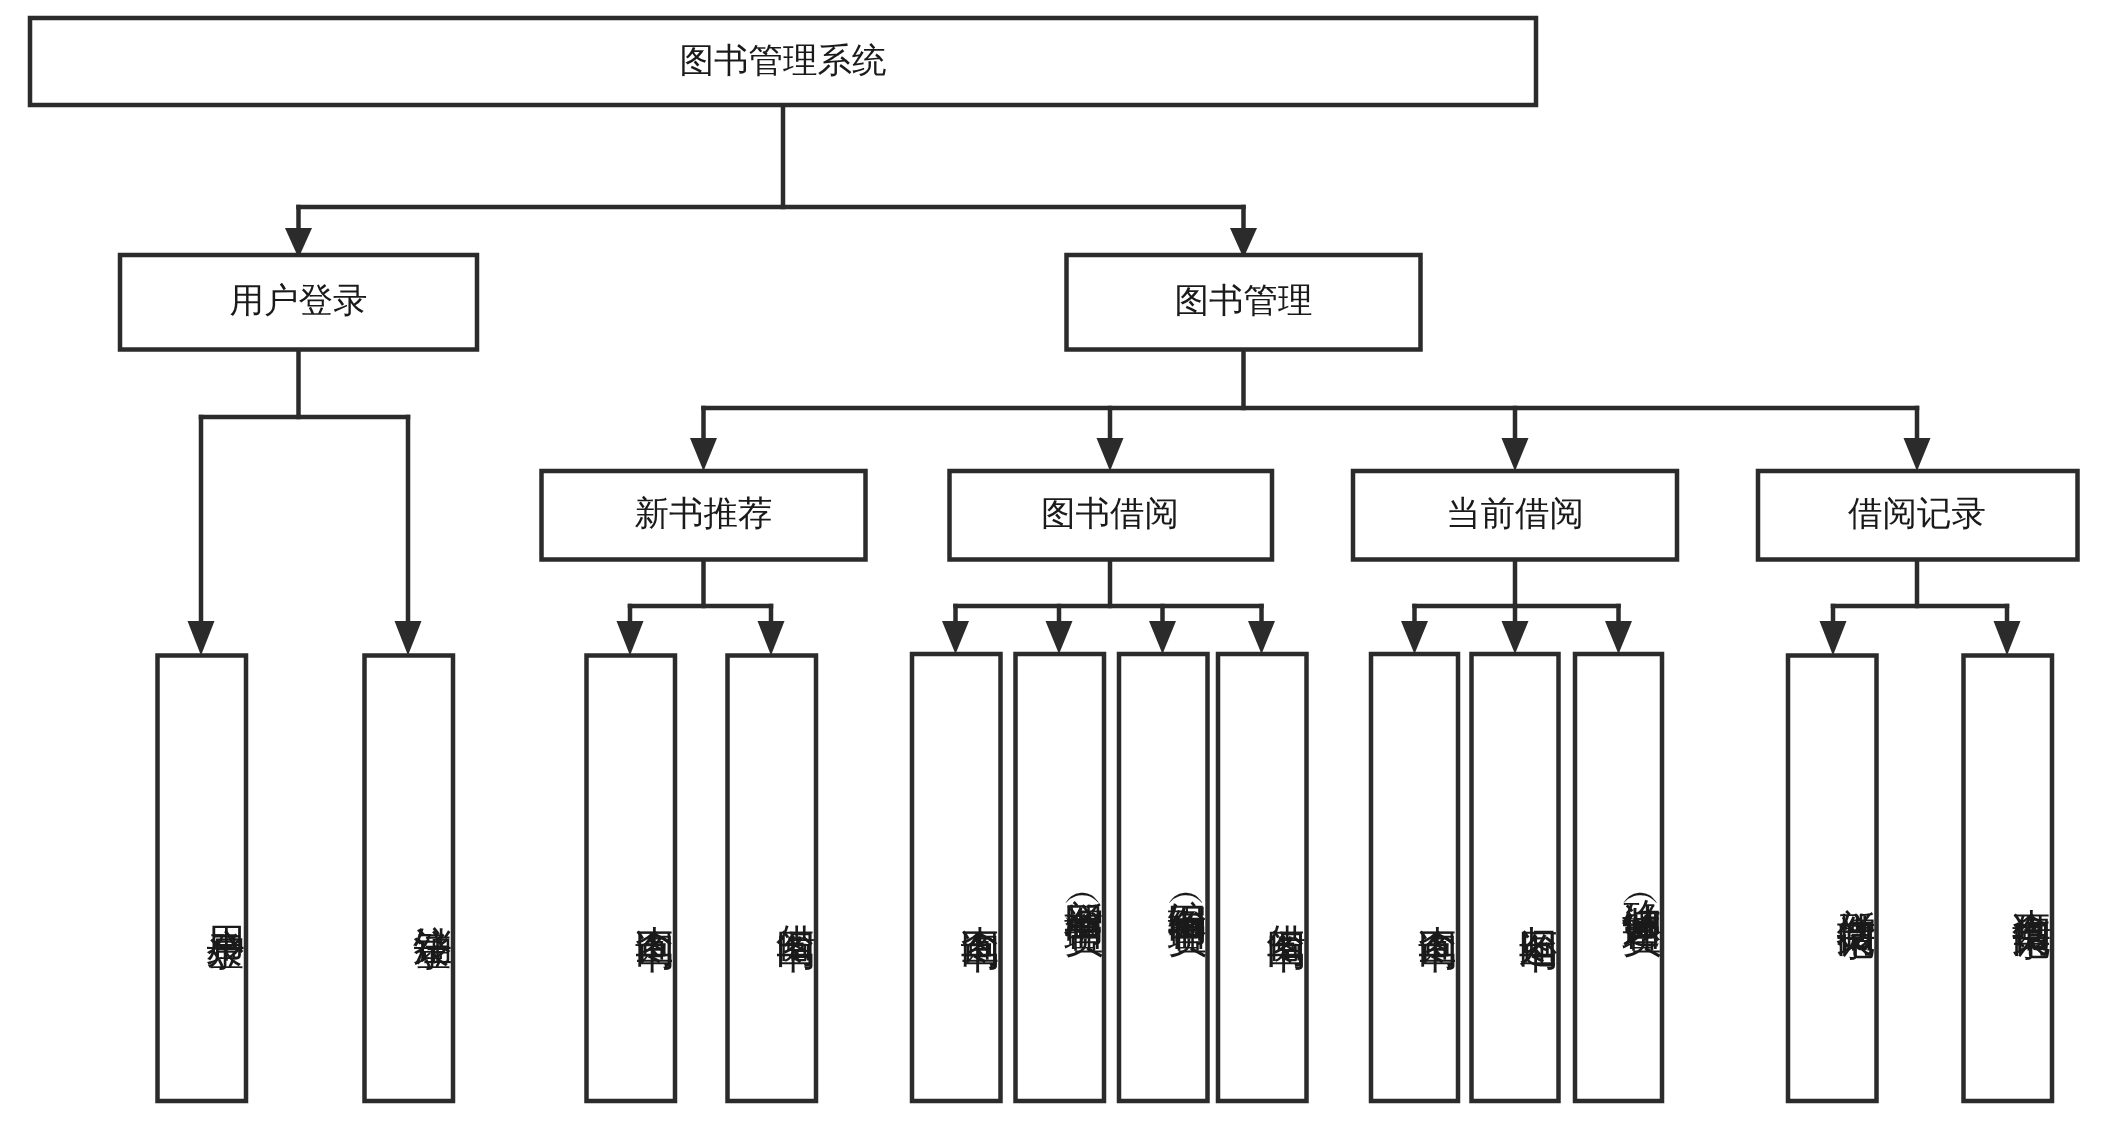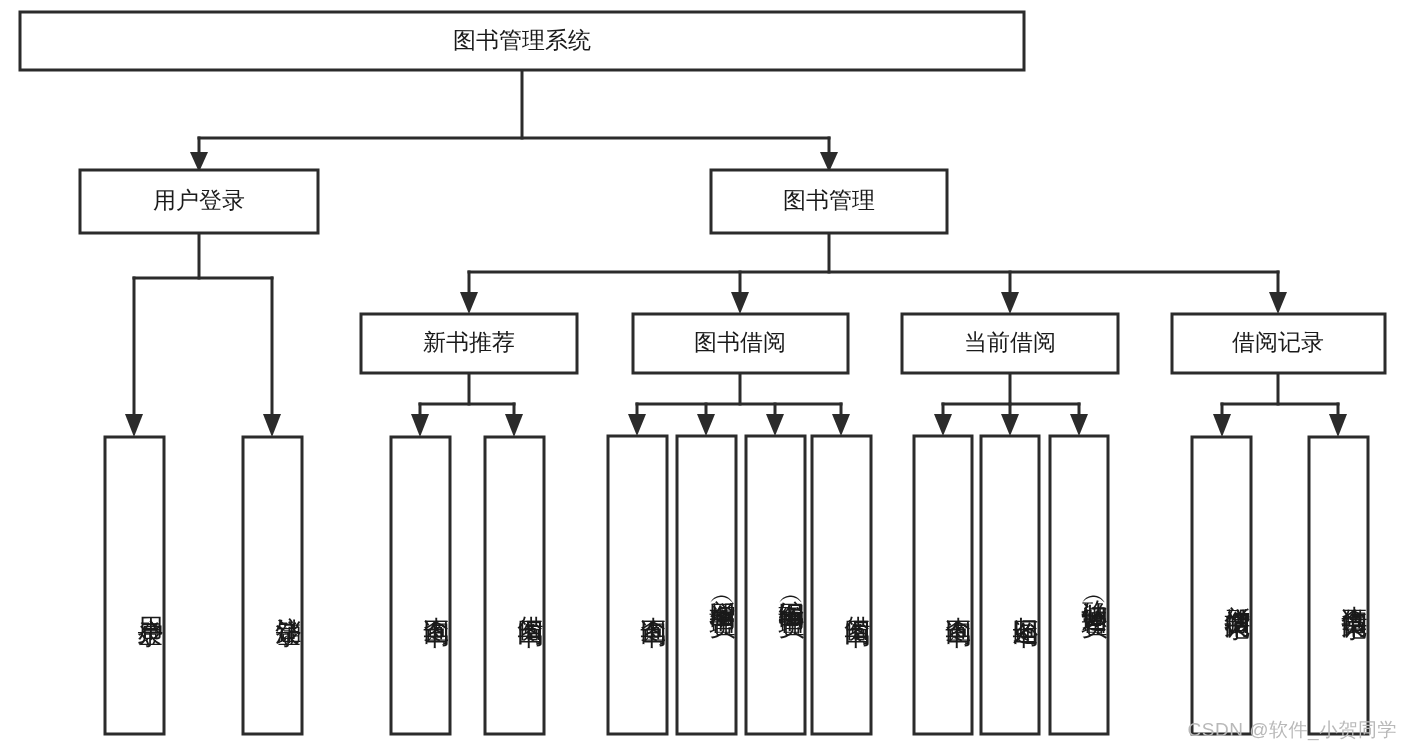--- a/index.html
+++ b/index.html
@@ -207,14 +207,13 @@
   <div class="node-label-v" style="left:746px; top:443px; width:59px; height:290px;">编辑图书（管理员）</div>
   <div class="node-label-v" style="left:812px; top:470px; width:59px; height:260px;">借阅图书</div>
 
   <div class="node-label-v" style="left:914px; top:470px; width:58px; height:260px;">查询图书</div>
   <div class="node-label-v" style="left:981px; top:470px; width:58px; height:260px;">归还图书</div>
   <div class="node-label-v" style="left:1050px; top:443px; width:58px; height:290px;">确认归还（管理员）</div>
 
   <div class="node-label-v" style="left:1192px; top:452px; width:59px; height:278px;">新增借阅记录</div>
   <div class="node-label-v" style="left:1309px; top:452px; width:59px; height:278px;">查询借阅记录</div>
 
-  <div class="watermark">CSDN @软件_小贺同学</div>
 </div>
 
 </body></html>

